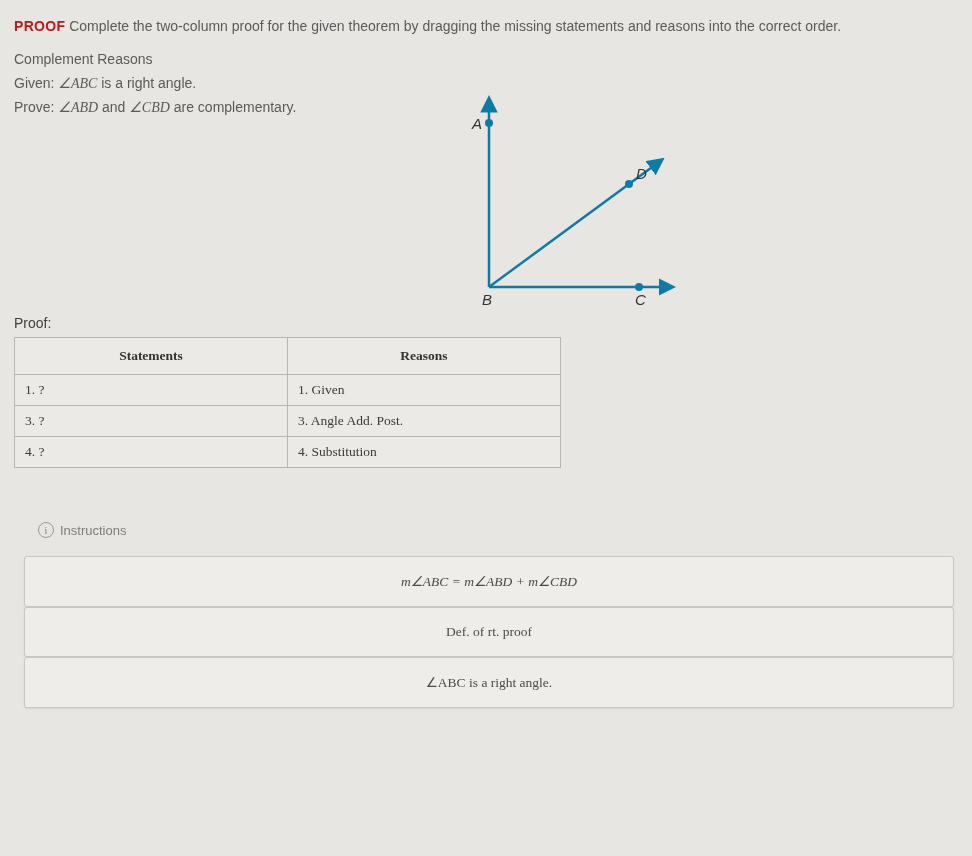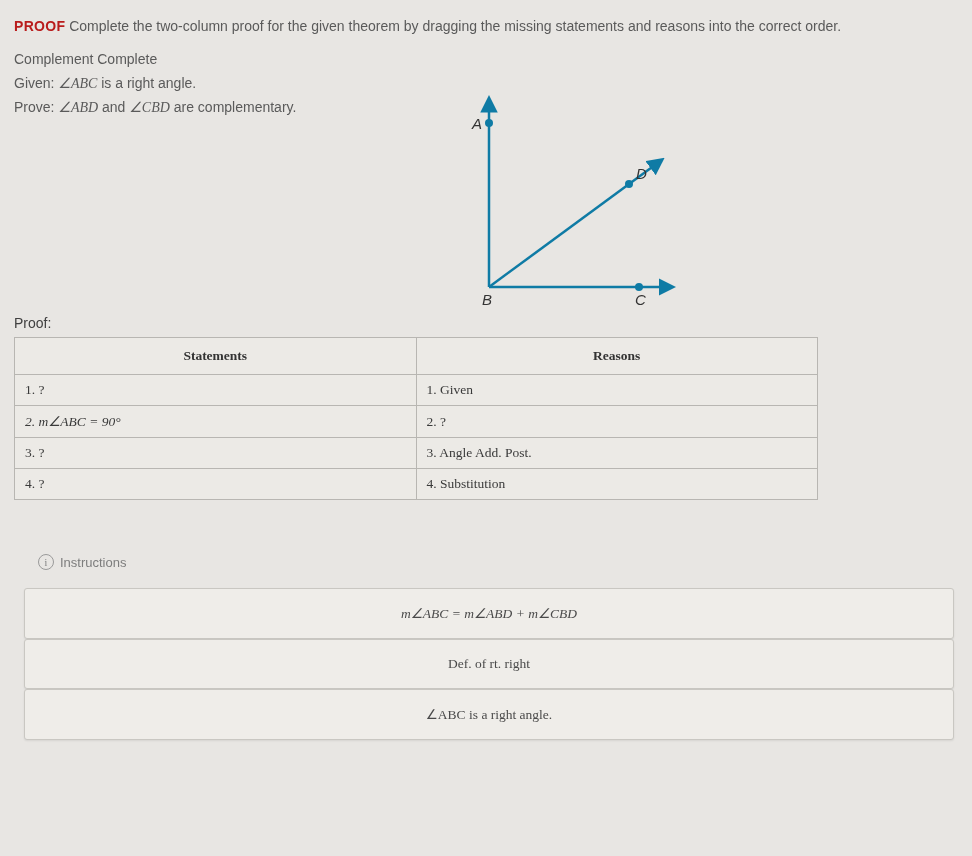--- a/index.html
+++ b/index.html
@@ -14,21 +14,21 @@
   }
   .header-line { font-size: 14px; color: #5a5a5a; margin-bottom: 14px; }
   .header-line b { color: #b91c1c; font-weight: 700; letter-spacing: 0.3px; }
   .theorem-block { font-size: 14px; color: #5a5a5a; line-height: 1.6; margin-bottom: 8px; }
   .theorem-block .title { display:block; margin-bottom:2px; }
   .angle { font-style: italic; font-family: 'Times New Roman', serif; }
   .figsvg { margin-left: 420px; margin-top: -40px; }
   .proof-label { font-size:14px; color:#404040; margin-top:-6px; margin-bottom:6px; }
   table.proof {
     border-collapse: collapse;
-    width: 804px;
+    width: 547px;
     background: #eceae6;
     font-size: 13.5px;
     font-family: 'Times New Roman', serif;
   }
   table.proof th {
     font-weight: 700;
     text-align: center;
     padding: 10px 8px;
     border: 1px solid #b8b6b2;
     font-family: 'Times New Roman', serif;
@@ -74,21 +74,21 @@
 <body>
 
 
 
 <div class="header-line">
   <b>PROOF</b>
   <span>Complete the two-column proof for the given theorem by dragging the missing statements and reasons into the correct order.</span>
 </div>
 
 <div class="theorem-block">
-  <span class="title">Complement Complete</span>
+  <span class="title">Complement Reasons</span>
   <span>Given:</span>
   <span class="angle">∠ABC</span><span> is a right angle.</span><br>
   <span>Prove:</span>
   <span class="angle">∠ABD</span><span> and </span><span class="angle">∠CBD</span><span> are complementary.</span>
 </div>
 
 <svg class="figsvg" width="260" height="230" viewBox="0 0 260 230">
   <defs>
     <marker id="arrow" viewBox="0 0 10 10" refX="6" refY="5" markerWidth="7" markerHeight="7" orient="auto-start-reverse">
       <path d="M 0 0 L 10 5 L 0 10 z" fill="#0f7ba5"></path>
@@ -114,39 +114,35 @@
       <th>Statements</th>
       <th>Reasons</th>
     </tr>
   </thead>
   <tbody>
     <tr>
       <td>1. ?</td>
       <td>1. Given</td>
     </tr>
     <tr>
-      <td class="math">2. m∠ABC = 90°</td>
-      <td>2. ?</td>
-    </tr>
-    <tr>
       <td>3. ?</td>
       <td>3. Angle Add. Post.</td>
     </tr>
     <tr>
       <td>4. ?</td>
       <td>4. Substitution</td>
     </tr>
   </tbody>
 </table>
 
 <div class="instructions">
   <span class="info-icon">i</span>
   <span>Instructions</span>
 </div>
 
 <div class="drag-pile">
   <div class="drag-item math">m∠ABC = m∠ABD + m∠CBD</div>
-  <div class="drag-item">Def. of rt. right</div>
+  <div class="drag-item">Def. of rt. proof</div>
   <div class="drag-item">∠ABC is a right angle.</div>
 </div>
 
 
 
 
 </body></html>

